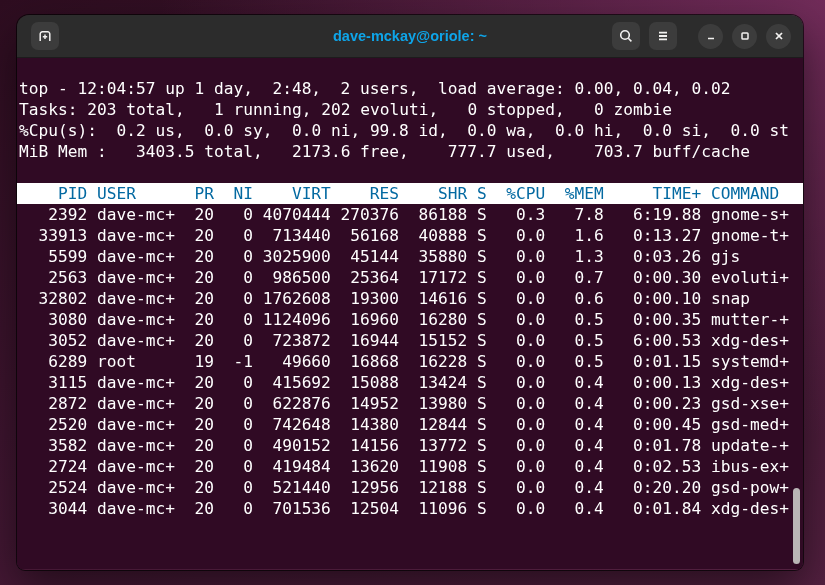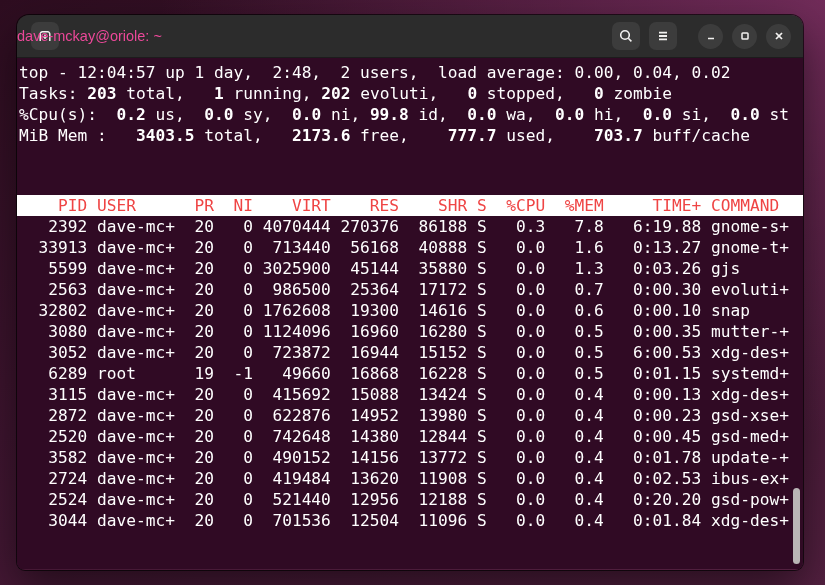--- a/index.html
+++ b/index.html
@@ -24,35 +24,35 @@
   .tb-btn{
     width:28px;height:28px;border-radius:7px;background:#3c3c3c;border:none;
     display:flex;align-items:center;justify-content:center;flex:0 0 auto;
     padding:0;cursor:pointer;
   }
   .tb-circle{border-radius:50%;width:25px;height:25px;background:#3c3c3c;}
   .tb-left{display:flex;align-items:center;padding-left:14px;}
   .tb-right{display:flex;align-items:center;margin-left:auto;padding-right:12px;gap:9px;}
   .gap-lg{margin-left:12px;}
   .win-title{
-    position:absolute;left:0;right:0;
-    color:#ec4899;font-size:14.5px;font-weight:400;pointer-events:none;
+    position:absolute;left:0;right:0;text-align:center;
+    color:#0ea5e9;font-size:14.5px;font-weight:700;pointer-events:none;
   }
   .icon{display:block;}
   .terminal{
     position:relative;height:511px;background:#300a24;
     font-family:"DejaVu Sans Mono","Liberation Mono",monospace;
     font-size:16.2px;line-height:21px;color:#ffffff;
-    padding-top:4px;box-sizing:border-box;
+    padding-top:20px;box-sizing:border-box;
   }
   .term-line{
     height:21px;white-space:pre;padding-left:2px;overflow:hidden;
   }
-  .term-line b{font-weight:700;}
-  .term-line.hdr-row{background:#ffffff;color:#ef4444;margin-top:28px;}
+  .term-line b{font-weight:400;}
+  .term-line.hdr-row{background:#ffffff;color:#0369a1;}
   .scrollbar-thumb{
     position:absolute;right:3px;top:430px;width:7px;height:76px;
     background:#c6c4c2;border-radius:4px;opacity:.92;
   }
 </style>
 </head>
 <body>
 
 <div class="window">
 

